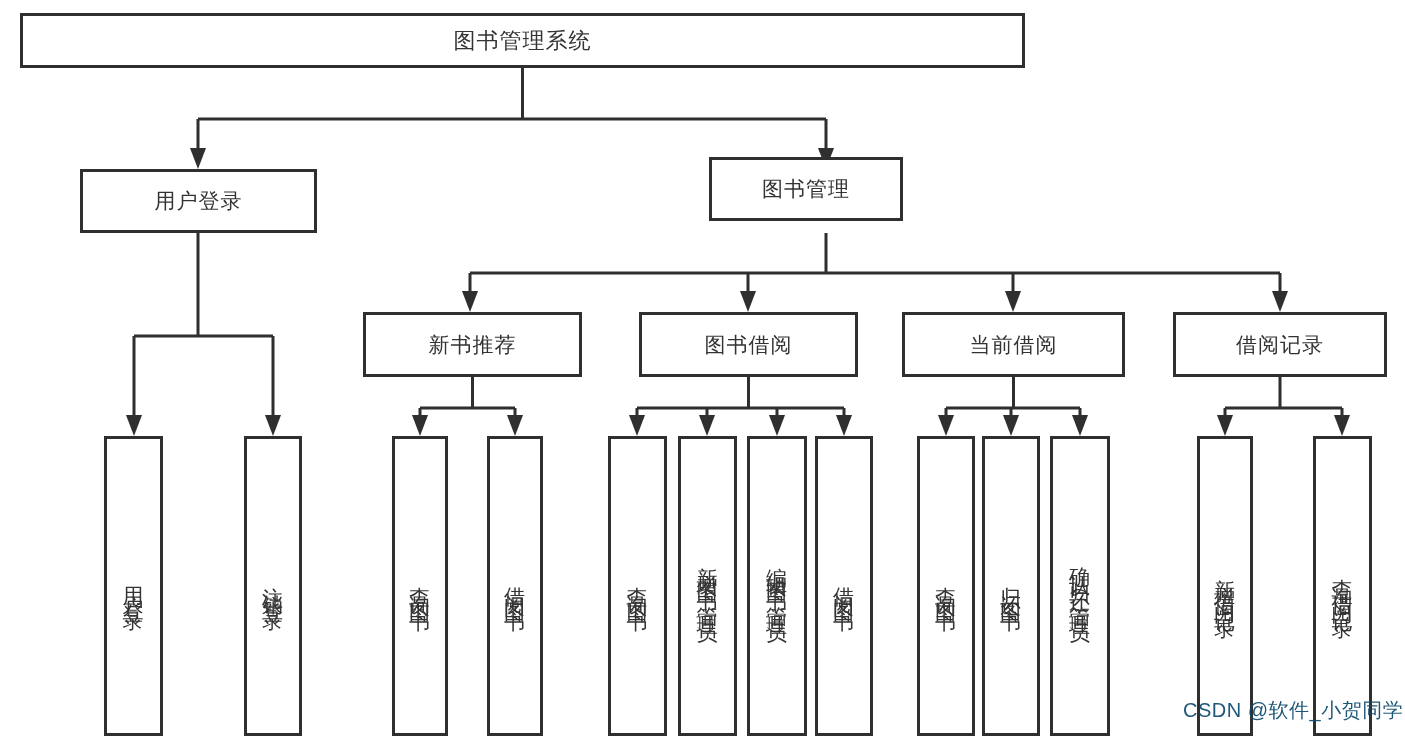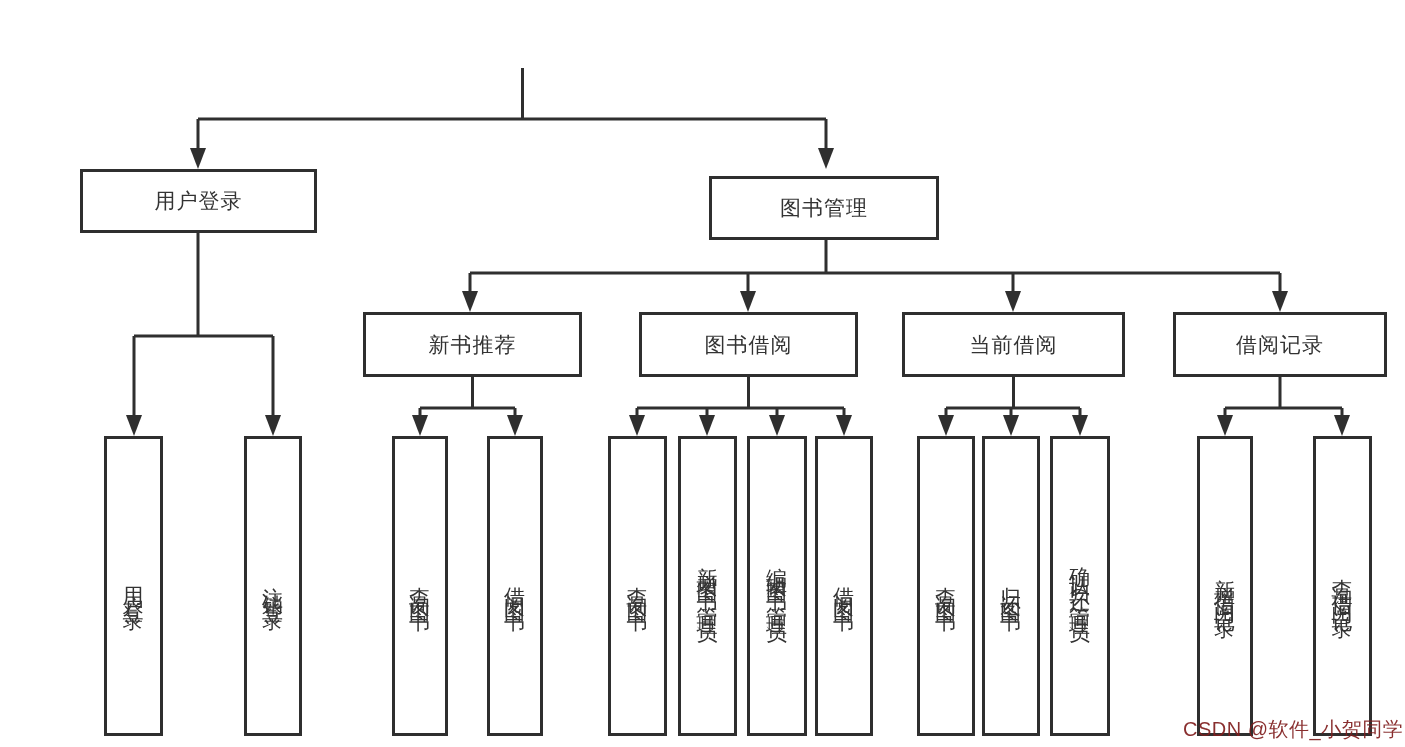--- a/index.html
+++ b/index.html
@@ -40,23 +40,23 @@
     text-orientation: mixed;
     font-size: 21px;
     line-height: 1;
     letter-spacing: 8px;
     color: #333333;
     white-space: nowrap;
   }
   .watermark {
     position: absolute;
     left: 1183px;
-    top: 716px;
+    top: 697px;
     font-size: 20px;
-    color: #7f1d1d;
+    color: #0c4a6e;
     opacity: 0.92;
     z-index: 6;
     white-space: nowrap;
     letter-spacing: 0.5px;
   }
 </style>
 </head>
 <body>
 
 <div id="stage">
@@ -94,25 +94,28 @@
       <polygon points="769,415 785,415 777,436"></polygon>
       <polygon points="836,415 852,415 844,436"></polygon>
       <polygon points="938,415 954,415 946,436"></polygon>
       <polygon points="1003,415 1019,415 1011,436"></polygon>
       <polygon points="1072,415 1088,415 1080,436"></polygon>
       <polygon points="1217,415 1233,415 1225,436"></polygon>
       <polygon points="1334,415 1350,415 1342,436"></polygon>
     </g>
   </svg>
 
+  <div class="box root" style="left:20px; top:13px; width:1005px; height:55px;">
+    <span>图书管理系统</span>
+  </div>
 
   <div class="box" style="left:80px; top:169px; width:237px; height:64px;">
     <span>用户登录</span>
   </div>
-  <div class="box" style="left:709px; top:176px; width:230px; height:64px;">
+  <div class="box" style="left:709px; top:157px; width:194px; height:64px;">
     <span>图书管理</span>
   </div>
 
   <div class="box" style="left:639px; top:312px; width:219px; height:65px;">
     <span>图书借阅</span>
   </div>
   <div class="box" style="left:363px; top:312px; width:219px; height:65px;">
     <span>新书推荐</span>
   </div>
   <div class="box" style="left:902px; top:312px; width:223px; height:65px;text-align:right;">

